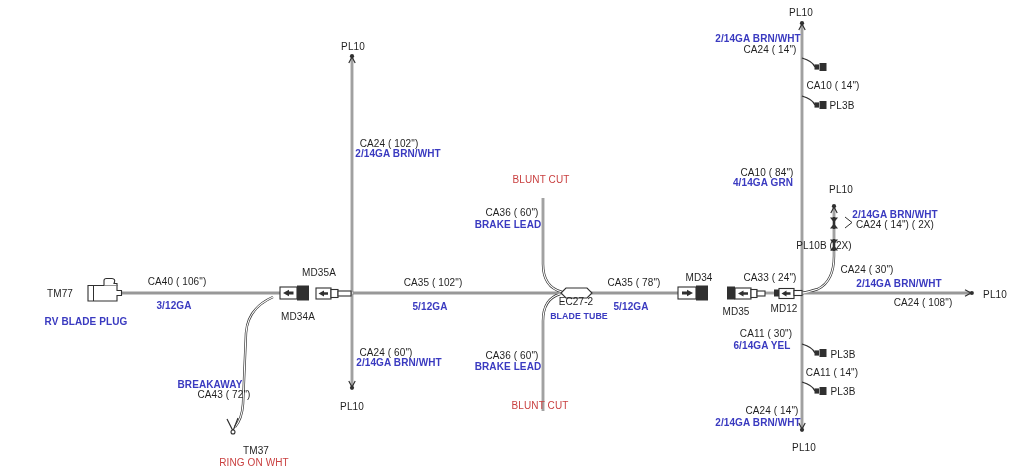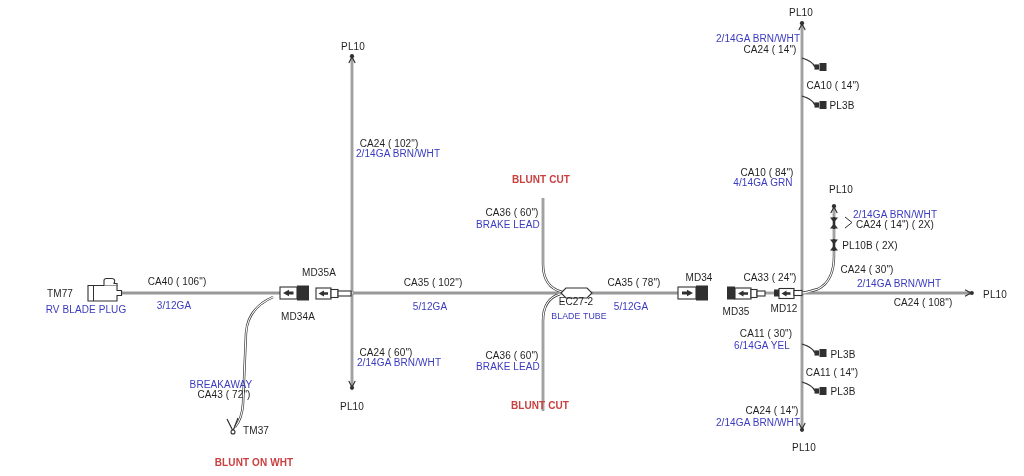--- a/index.html
+++ b/index.html
@@ -8,22 +8,22 @@
   html,body{margin:0;padding:0;background:#fff;}
   .canvas{
     position:relative; width:1024px; height:476px; background:#fff;
     font-family:"Liberation Sans", sans-serif; overflow:hidden;
   }
   svg{position:absolute;left:0;top:0;}
   .lbl{
     position:absolute; transform:translate(-50%,-50%);
     font-size:10px; letter-spacing:.1px; color:var(--ink); white-space:nowrap;
   }
-  .b{color:var(--blue);}
-  .r{color:var(--red);font-weight:bold;}
+  .b{color:var(--blue);font-weight:bold;}
+  .r{color:var(--red);}
   .sm{font-size:8.8px;}
   .wo{stroke:var(--line);stroke-width:2.4;fill:none;}
   .wi{stroke:#fff;stroke-width:1.1;fill:none;}
   .stub{stroke:var(--line);stroke-width:1.3;fill:none;}
   .bstk{stroke:var(--line);stroke-width:1.2;fill:none;}
   .thin{stroke:var(--line);stroke-width:1;fill:none;}
   .blk{fill:var(--line);}
   .wbox{fill:#fff;stroke:var(--line);stroke-width:1.1;}
 </style>
 </head>
@@ -143,29 +143,29 @@
   <use href="#bullet" transform="translate(834,208)"></use>
   <use href="#bullet" transform="translate(970,293) rotate(90)"></use>
 
   <g>
     <path class="bstk" d="M227 419 L233 431 M238 418 L233 431"></path>
     <circle cx="233" cy="432" r="2" fill="#fff" stroke="var(--line)" stroke-width="1.1"></circle>
   </g>
 </svg>
 
 <div class="lbl" style="left:60px;top:293px">TM77</div>
-<div class="lbl b" style="left:86px;top:309px">RV BLADE PLUG</div>
+<div class="lbl b" style="left:86px;top:321px">RV BLADE PLUG</div>
 <div class="lbl" style="left:177px;top:281px">CA40  ( 106")</div>
 <div class="lbl b" style="left:174px;top:305px">3/12GA</div>
 <div class="lbl" style="left:319px;top:272px">MD35A</div>
 <div class="lbl" style="left:298px;top:316px">MD34A</div>
-<div class="lbl b" style="left:221px;top:384px">BREAKAWAY</div>
+<div class="lbl b" style="left:210px;top:384px">BREAKAWAY</div>
 <div class="lbl" style="left:224px;top:394px">CA43  ( 72")</div>
-<div class="lbl" style="left:256px;top:430px">TM37</div>
-<div class="lbl r" style="left:254px;top:462px">BLUNT ON WHT</div>
+<div class="lbl" style="left:256px;top:450px">TM37</div>
+<div class="lbl r" style="left:254px;top:462px">RING ON WHT</div>
 
 <div class="lbl" style="left:353px;top:46px">PL10</div>
 <div class="lbl" style="left:389px;top:143px">CA24  ( 102")</div>
 <div class="lbl b" style="left:398px;top:153px">2/14GA BRN/WHT</div>
 <div class="lbl" style="left:386px;top:352px">CA24  ( 60")</div>
 <div class="lbl b" style="left:399px;top:362px">2/14GA BRN/WHT</div>
 <div class="lbl" style="left:352px;top:406px">PL10</div>
 
 <div class="lbl" style="left:433px;top:282px">CA35  ( 102")</div>
 <div class="lbl b" style="left:430px;top:306px">5/12GA</div>
@@ -192,21 +192,21 @@
 <div class="lbl b" style="left:758px;top:38px">2/14GA BRN/WHT</div>
 <div class="lbl" style="left:770px;top:49px">CA24  ( 14")</div>
 <div class="lbl" style="left:833px;top:85px">CA10  ( 14")</div>
 <div class="lbl" style="left:842px;top:105px">PL3B</div>
 <div class="lbl" style="left:767px;top:172px">CA10  ( 84")</div>
 <div class="lbl b" style="left:763px;top:182px">4/14GA GRN</div>
 
 <div class="lbl" style="left:841px;top:189px">PL10</div>
 <div class="lbl b" style="left:895px;top:214px">2/14GA BRN/WHT</div>
 <div class="lbl" style="left:895px;top:224px">CA24  ( 14")    ( 2X)</div>
-<div class="lbl" style="left:870px;top:245px">PL10B  ( 2X)</div>
+<div class="lbl" style="left:824px;top:245px">PL10B  ( 2X)</div>
 <div class="lbl" style="left:867px;top:269px">CA24  ( 30")</div>
 <div class="lbl b" style="left:899px;top:283px">2/14GA BRN/WHT</div>
 <div class="lbl" style="left:923px;top:302px">CA24  ( 108")</div>
 <div class="lbl" style="left:995px;top:294px">PL10</div>
 
 <div class="lbl" style="left:766px;top:333px">CA11  ( 30")</div>
 <div class="lbl b" style="left:762px;top:345px">6/14GA YEL</div>
 <div class="lbl" style="left:843px;top:354px">PL3B</div>
 <div class="lbl" style="left:832px;top:372px">CA11  ( 14")</div>
 <div class="lbl" style="left:843px;top:391px">PL3B</div>

